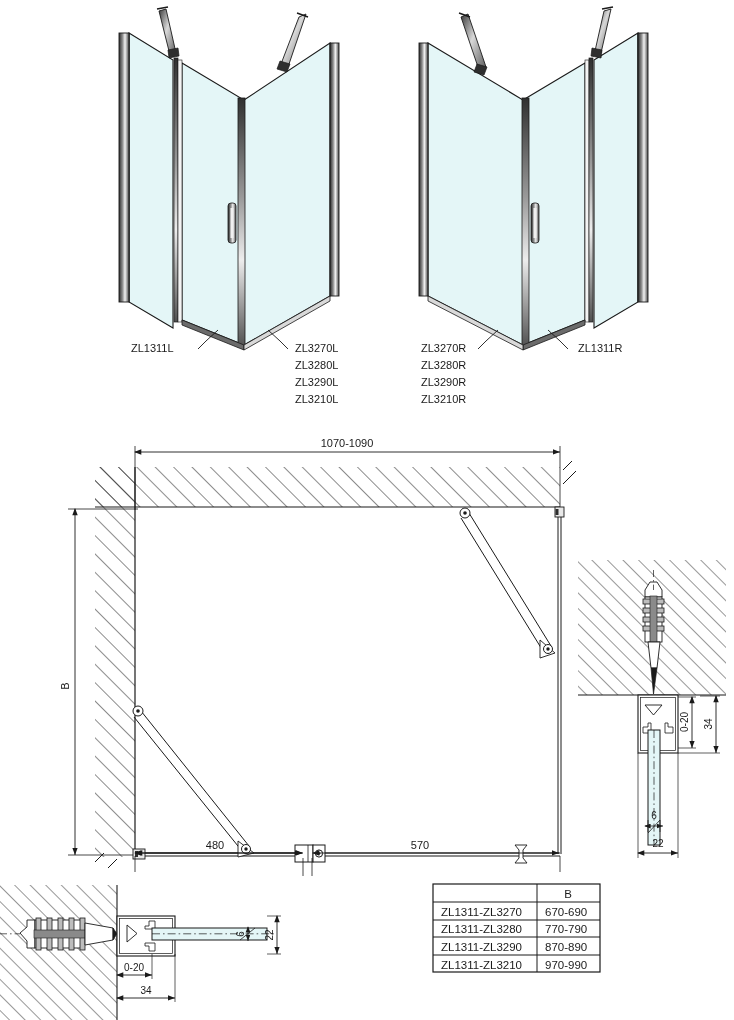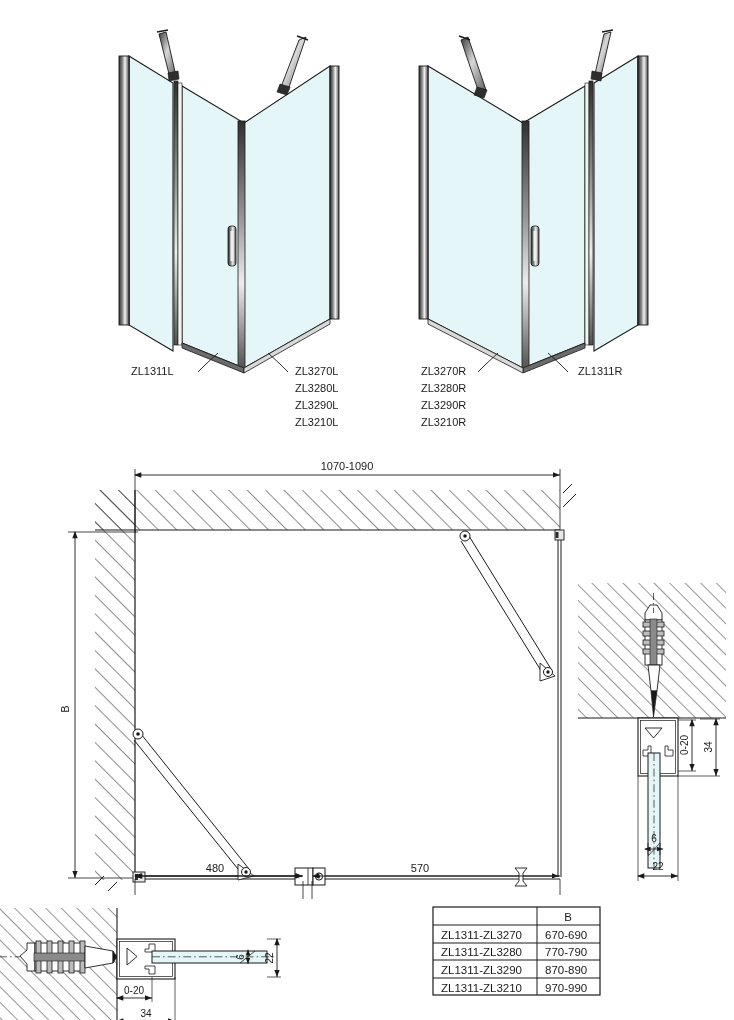--- a/index.html
+++ b/index.html
@@ -1,19 +1,19 @@
 <!DOCTYPE html>
 <html><head>
 <meta charset="utf-8">
 <title>Shower Enclosure Technical Drawing</title>
 <style>
   html,body{margin:0;padding:0;background:#ffffff;}
   body{width:734px;height:1020px;position:relative;overflow:hidden;
        font-family:"Liberation Sans","DejaVu Sans",sans-serif;color:#000;}
-  .sheet{position:absolute;left:0;top:0;width:734px;height:732px;margin-top:23px;}
+  .sheet{position:absolute;left:0;top:0;width:734px;height:732px;}
   svg{display:block;}
   text{font-family:"Liberation Sans","DejaVu Sans",sans-serif;fill:#1a1a1a;}
   .lbl{font-size:11px;}
   .dim{font-size:11px;}
   .dimsm{font-size:10px;}
   .tblhdr{font-size:11.5px;}
   .tblcell{font-size:11.5px;}
 </style>
 </head>
 <body>

